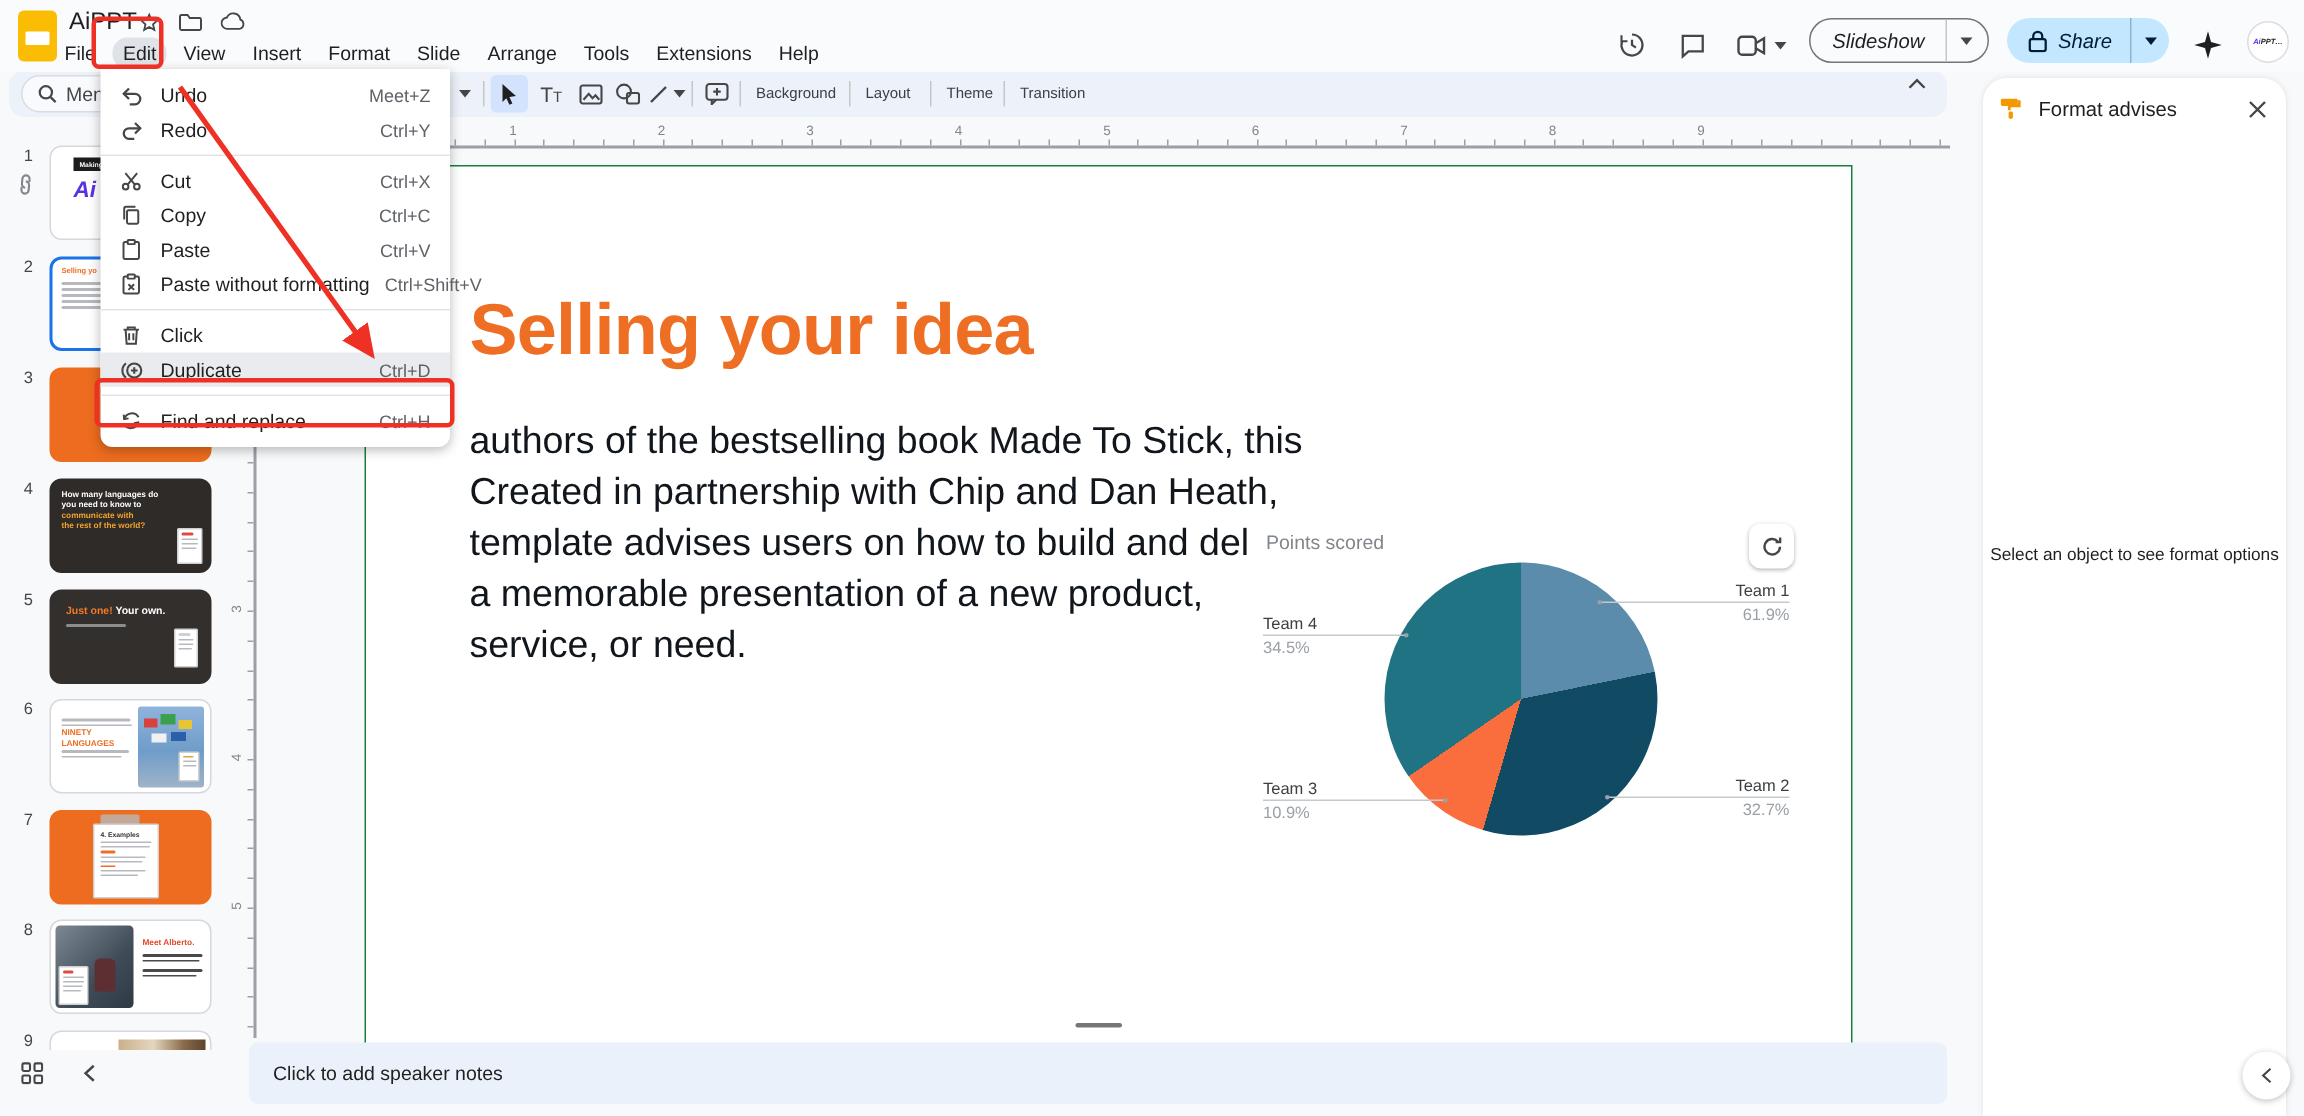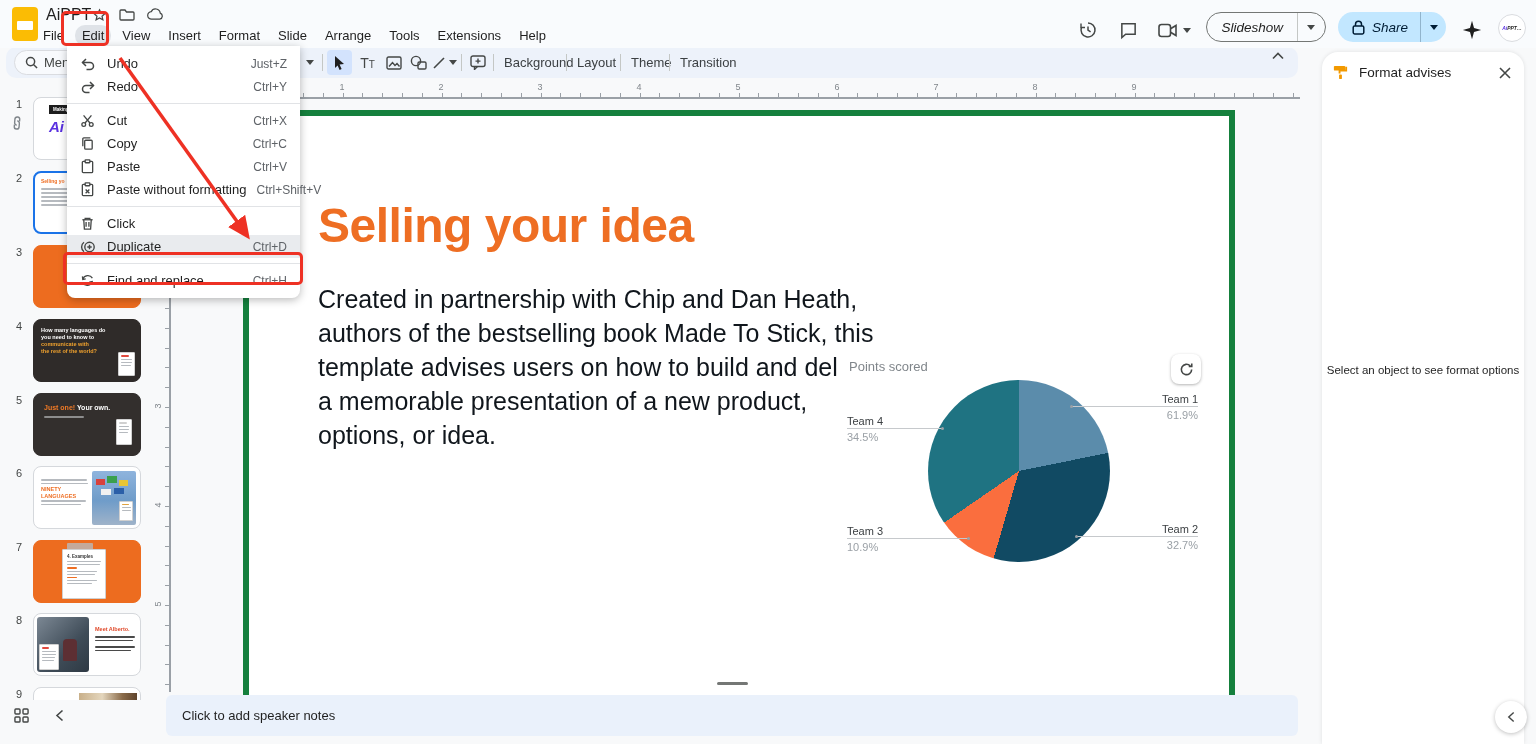--- a/index.html
+++ b/index.html
@@ -27,42 +27,42 @@
   .btn-share .main { display:flex; align-items:center; gap:7px; padding:0 12px 0 14px; font-size:13.5px; font-weight:500; color:#001d35; }
   .btn-share .arr { width:26px; height:30px; display:flex; align-items:center; justify-content:center; border-left:1px solid rgba(0,29,53,.25); }
   .avatar { width:28px; height:28px; border-radius:50%; background:#fff; border:1px solid #dadce0; display:flex; align-items:center; justify-content:center; font-size:5px; font-weight:bold; margin-left:6px; }
 
   
   .toolbar { position:absolute; left:6px; top:47px; width:1292px; height:31px; background:#edf2fa; border-radius:10px; z-index:5; }
   .menus-pill { position:absolute; left:8px; top:3px; height:25px; width:102px; background:#f8fafd; border:1px solid #dadce0; border-radius:13px; display:flex; align-items:center; gap:6px; padding:0 10px; font-size:13px; color:#444746; }
   .tb-divider { position:absolute; top:7px; width:1px; height:17px; background:#c4c7c5; }
   .tool { position:absolute; top:3px; width:25px; height:25px; display:flex; align-items:center; justify-content:center; border-radius:4px; color:#444746; }
   .tool.selected { background:#d3e3fd; }
-  .tb-text-btn { position:absolute; top:3px; height:25px; display:flex; align-items:center; font-size:13px; color:#3c4043; padding:0 4px;text-align:right; }
+  .tb-text-btn { position:absolute; top:3px; height:25px; display:flex; align-items:center; font-size:10px; color:#3c4043; padding:0 4px;text-align:right; }
   .collapse { position:absolute; right:14px; top:5px; font-size:13px; color:#444746; }
 
   
   .filmstrip { position:absolute; left:0; top:84px; width:160px; height:616px; overflow:hidden; z-index:2; }
   .thumb-num { position:absolute; width:22px; text-align:right; font-size:11px; color:#444746; }
   .thumb { position:absolute; left:33px; width:108px; height:63px; border-radius:8px; border:1px solid #d5d8dc; background:#fff; overflow:hidden; }
   .thumb.selected { border:2px solid #1a73e8; }
   .bar { height:2px; background:#b6babf; border-radius:1px; margin-bottom:2px; }
   .mini-doc { position:absolute; background:#fff; border:0.5px solid #d0d0d0; border-radius:1px; }
 
   
   .hruler { position:absolute; left:176px; top:82px; width:1124px; height:17px; z-index:1; }
   .hruler .base { position:absolute; left:0; bottom:0; width:100%; height:2px; background:#9aa0a6; }
   .hruler .tick { position:absolute; bottom:2px; width:1px; height:4px; background:#9aa0a6; }
   .rnum { position:absolute; top:0; font-size:9px; color:#80868b; transform:translateX(-50%); }
   .vruler { position:absolute; left:158px; top:100px; width:13px; height:592px; z-index:1; }
   .vruler .base { position:absolute; right:0; top:0; width:2px; height:100%; background:#9aa0a6; }
   .vruler .tick { position:absolute; right:2px; height:1px; width:4px; background:#9aa0a6; }
   .vnum { position:absolute; left:-3px; font-size:9px; color:#80868b; transform:rotate(-90deg); }
 
-  .page { position:absolute; left:243px; top:110px; width:992px; height:595px; background:#fff; border:6px solid #15803d; }
+  .page { position:absolute; left:243px; top:110px; width:992px; height:595px; background:#fff; border:1px solid #15803d; }
   .slide-title { position:absolute; left:69px; top:82px; font-size:48px; font-weight:800; letter-spacing:-0.5px; color:#ee6e23; }
   .slide-body { position:absolute; left:69px; top:166px; font-size:25px; line-height:34px; color:#10161c; }
 
   .chart { position:absolute; left:590px; top:234px; width:372px; height:232px; background:#fff; }
   .chart-title { position:absolute; left:10px; top:9px; font-size:13px; color:#80868b; }
   .refresh-btn { position:absolute; right:10px; top:4px; width:30px; height:30px; background:#fff; border-radius:8px; box-shadow:0 1px 3px rgba(0,0,0,.3); display:flex; align-items:center; justify-content:center; }
   .pie { position:absolute; left:89px; top:30px; width:182px; height:182px; border-radius:50%; }
   .callout-line { position:absolute; height:1px; background:#c6c9cc; }
   .callout-dot { position:absolute; width:3px; height:3px; border-radius:50%; background:#9aa0a6; }
   .cname { position:absolute; font-size:11px; color:#3c4043; }
@@ -480,25 +480,25 @@
     <div class="tick" style="top: 564.4px;"></div>
     <div class="tick" style="top: 584.2px;"></div>
     <span class="vnum" style="top: 301px;">3</span>
     <span class="vnum" style="top: 400px;">4</span>
     <span class="vnum" style="top: 499px;">5</span>
   </div>
 
 <div class="page">
   <div class="slide-title">Selling your idea</div>
   <div class="slide-body">
+    <div>authors of the bestselling book Made To Stick, this</div>
     <div>Created in partnership with Chip and Dan Heath,</div>
-    <div>authors of the bestselling book Made To Stick, this</div>
     <div>template advises users on how to build and deliv</div>
     <div>a memorable presentation of a new product,</div>
-    <div>options, or idea.</div>
+    <div>service, or need.</div>
   </div>
 
   <div class="chart">
     <div class="chart-title">Points scored</div>
     <div class="refresh-btn">
       <svg width="15" height="15" viewBox="0 0 16 16" fill="none" stroke="#444746" stroke-width="1.7">
           <path d="M13.5 8 a5.5 5.5 0 1 1 -1.6-3.9"></path>
           <path d="M13.6 1.5 v3.2 h-3.2" fill="none"></path>
         </svg>
     </div>
@@ -571,21 +571,21 @@
 
 <div class="edit-menu">
   <div class="mrow">
     <span class="mi">
         <svg width="16" height="16" viewBox="0 0 16 16" fill="none" stroke="#444746" stroke-width="1.5">
           <path d="M6 3 L2.5 6.5 L6 10"></path>
           <path d="M2.5 6.5 H10 a3.5 3.5 0 0 1 0 7 H6.5"></path>
         </svg>
       </span>
     <span class="mlabel">Undo</span>
-    <span class="mshort">Just+Z</span>
+    <span class="mshort">Meet+Z</span>
   </div>
   <div class="mrow">
     <span class="mi">
         <svg width="16" height="16" viewBox="0 0 16 16" fill="none" stroke="#444746" stroke-width="1.5">
           <path d="M10 3 L13.5 6.5 L10 10"></path>
           <path d="M13.5 6.5 H6 a3.5 3.5 0 0 0 0 7 H9.5"></path>
         </svg>
       </span>
     <span class="mlabel">Redo</span>
     <span class="mshort">Ctrl+Y</span>

